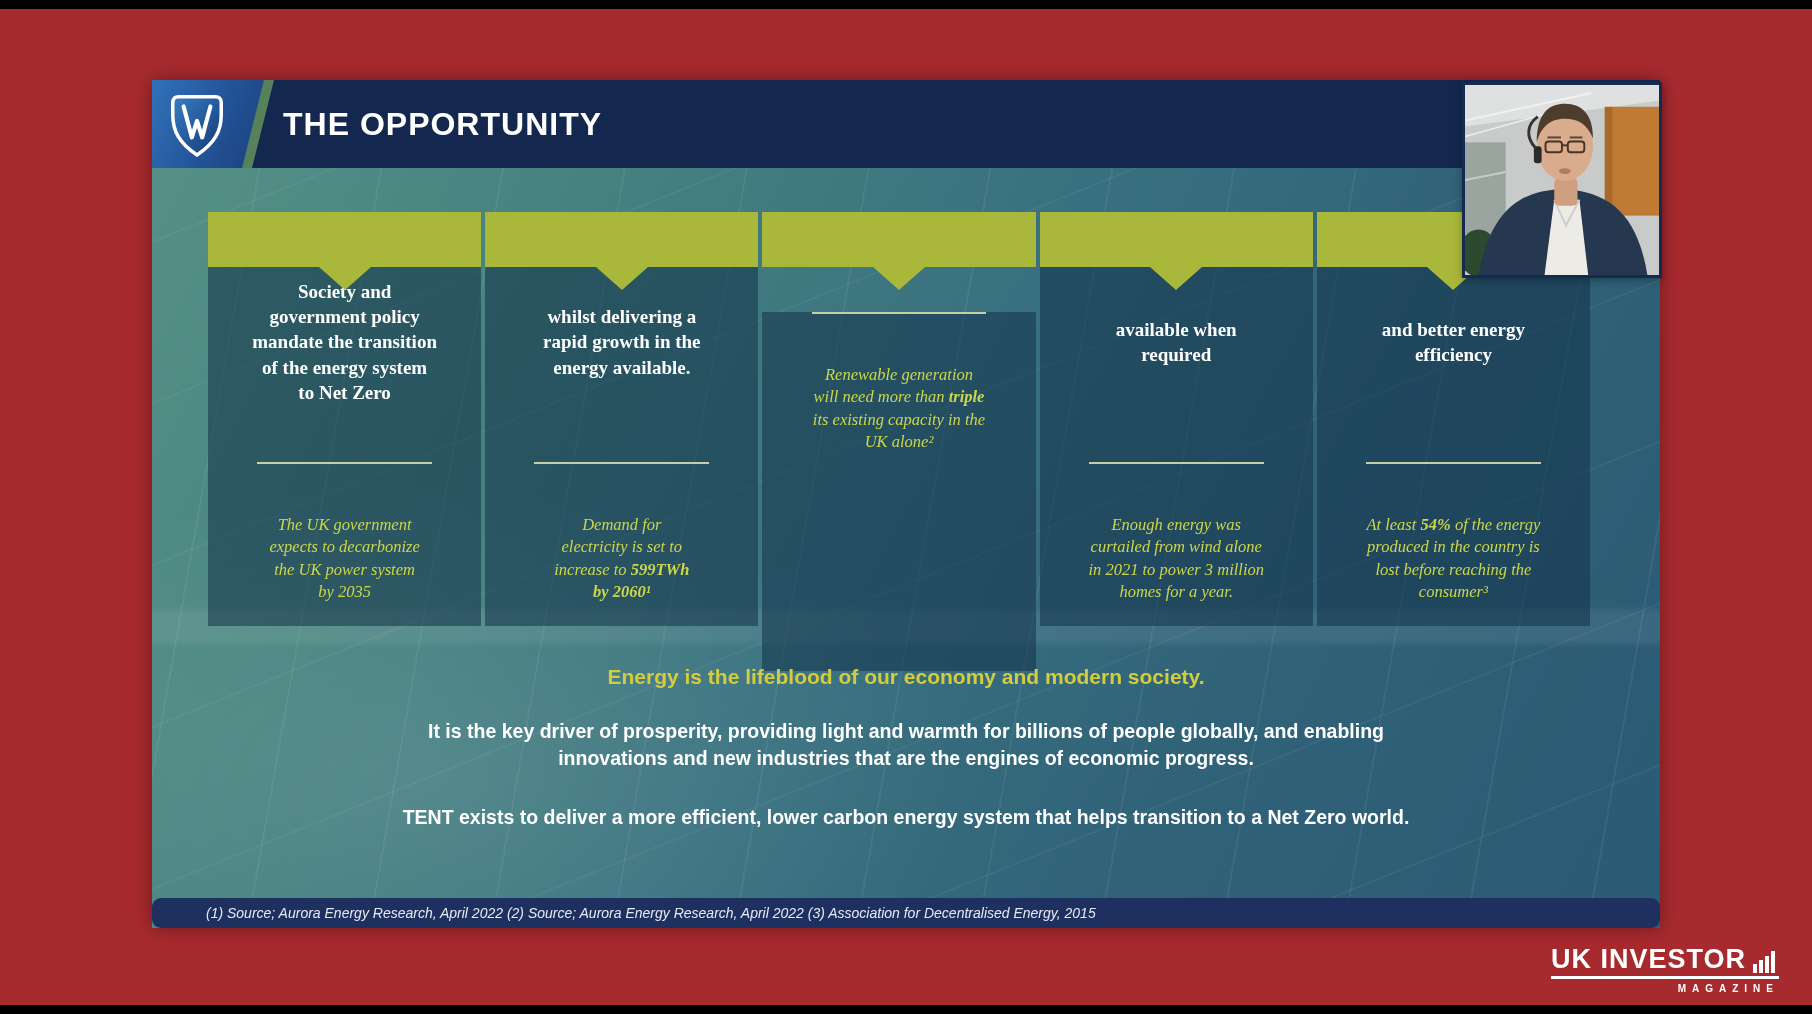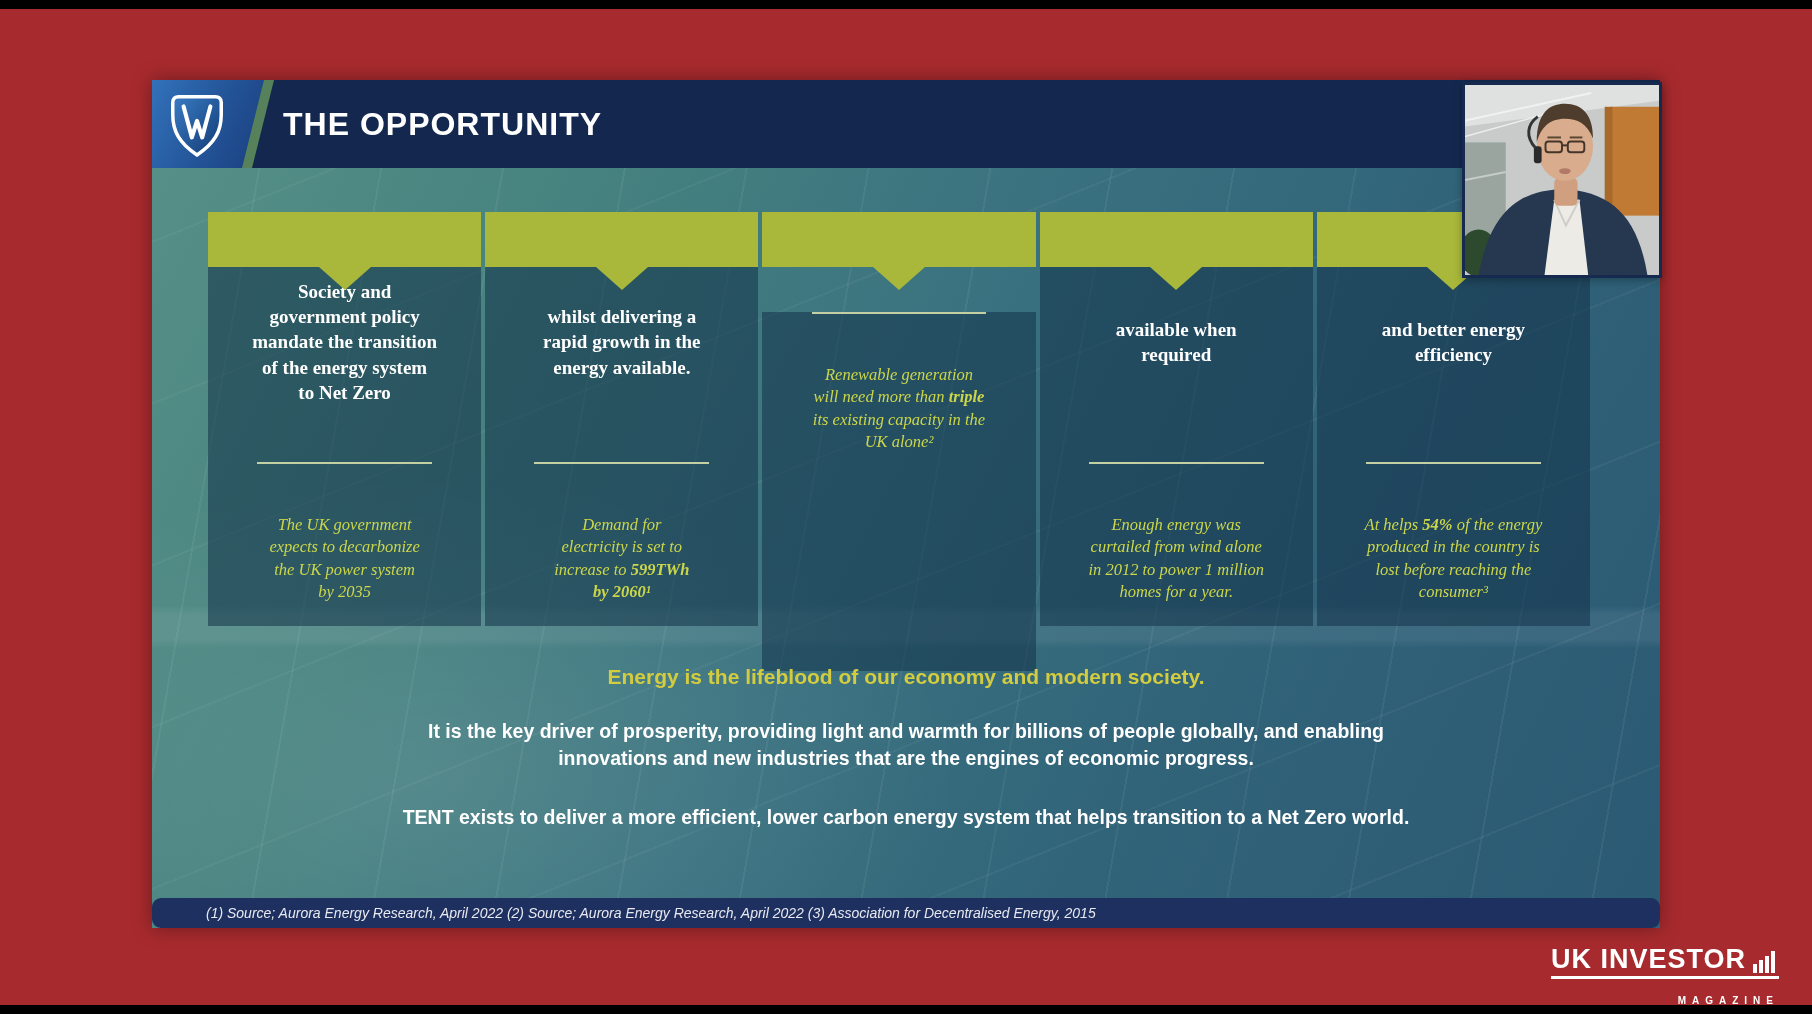--- a/index.html
+++ b/index.html
@@ -93,21 +93,21 @@
     border:3px solid #16294f; background:#c8cbc9; z-index:20;
     box-shadow:0 2px 8px rgba(0,0,0,0.3);
   }
   .webcam svg { display:block; width:100%; height:100%; }
 
   
   .ukim { position:absolute; right:33px; top:946px; color:#ffffff; z-index:60; }
   .ukim-row { display:flex; align-items:flex-end; gap:7px; }
   .ukim-name { font-size:27px; font-weight:700; letter-spacing:1px; line-height:1; }
   .ukim-rule { height:3px; background:#ffffff; margin-top:3px; }
-  .ukim-mag { font-size:10px; font-weight:700; letter-spacing:6px; margin-top:16px; text-align:right; }
+  .ukim-mag { font-size:10px; font-weight:700; letter-spacing:6px; margin-top:4px; text-align:right; }
 </style>
 </head>
 <body>
 
 <div class="letterbox top"></div>
 <div class="letterbox bottom"></div>
 
 <div class="slide">
 
   <div class="slide-header">
@@ -171,32 +171,32 @@
     </div>
 
     <div class="column">
       <div class="col-header"></div>
       <div class="col-body">
         <div class="col-heading">available when
 required</div>
         <div class="col-divider"></div>
         <div class="col-text"><span>Enough energy was
 curtailed from wind alone
-in 2012 to power 1 million
+in 2021 to power 3 million
 homes for a year.</span></div>
       </div>
     </div>
 
     <div class="column">
       <div class="col-header"></div>
       <div class="col-body">
         <div class="col-heading">and better energy
 efficiency</div>
         <div class="col-divider"></div>
-        <div class="col-text"><span>At helps </span><span class="seg-bold">54%</span><span> of the energy
+        <div class="col-text"><span>At least </span><span class="seg-bold">54%</span><span> of the energy
 produced in the country is
 lost before reaching the
 consumer³</span></div>
       </div>
     </div>
 
   </div>
 
   <div class="highlight">Energy is the lifeblood of our economy and modern society.</div>
   <div class="para1">It is the key driver of prosperity, providing light and warmth for billions of people globally, and enabling

